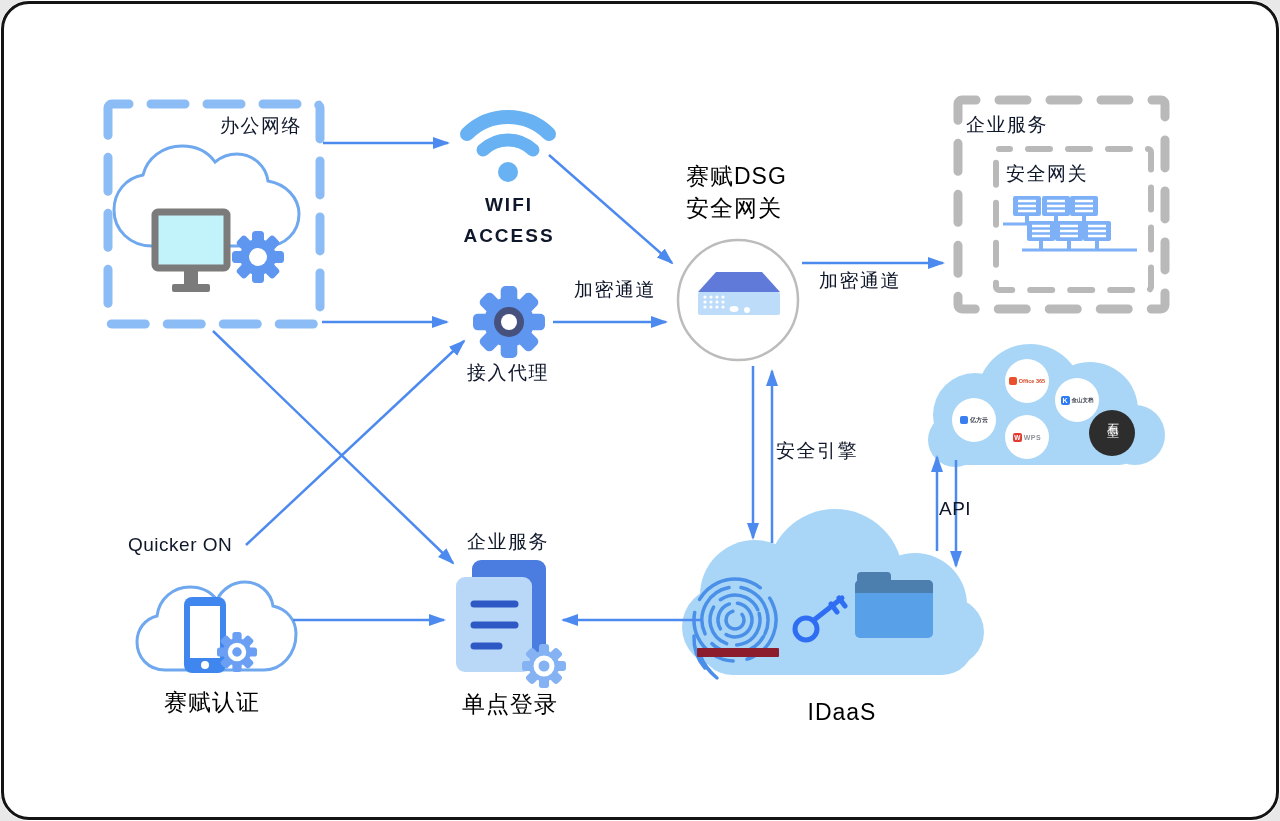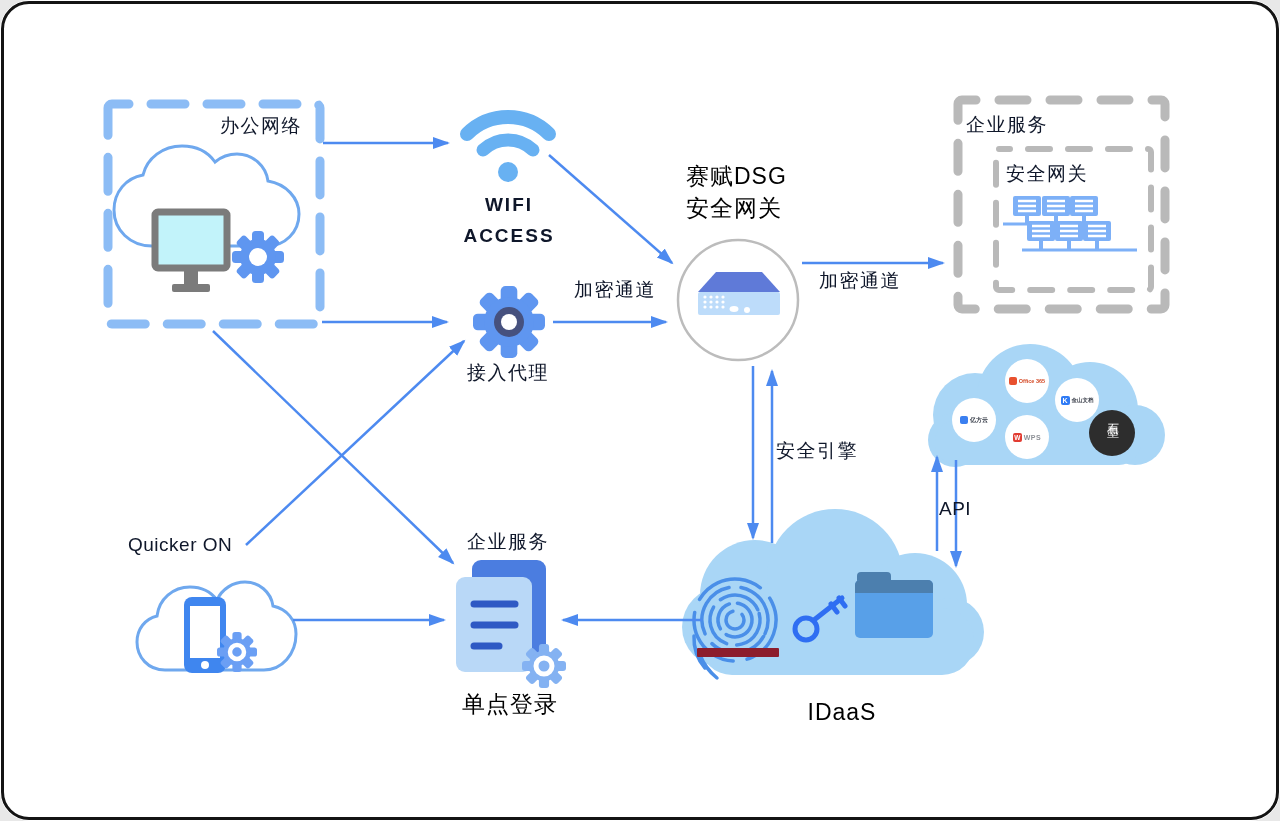--- a/index.html
+++ b/index.html
@@ -255,20 +255,21 @@
 <div class="lbl" style="left:939px;top:498px;letter-spacing:0.5px;">API</div>
 
 <div class="lbl" style="left:128px;top:534px;letter-spacing:0.5px;">Quicker ON</div>
 <div class="lbl" style="left:467px;top:529px;">企业服务</div>
 
 <div class="title center" style="left:434px;top:688px;width:152px;">
   <div>单点登录</div>
 </div>
 
 <div class="title center" style="left:136px;top:686px;width:152px;">
+  <div>赛赋认证</div>
 </div>
 
 <div class="title center" style="left:751px;top:696px;width:182px;">
   <div>IDaaS</div>
 </div>
 
 <div class="logo" style="left:1005px;top:359px;width:44px;height:44px;">
   <span class="badge" style="width:8px;height:8px;background:#e8502e;font-size:6px;"></span>
   <span style="font-size:5.5px;color:#d44a26;font-weight:700;">Office 365</span>
 </div>

